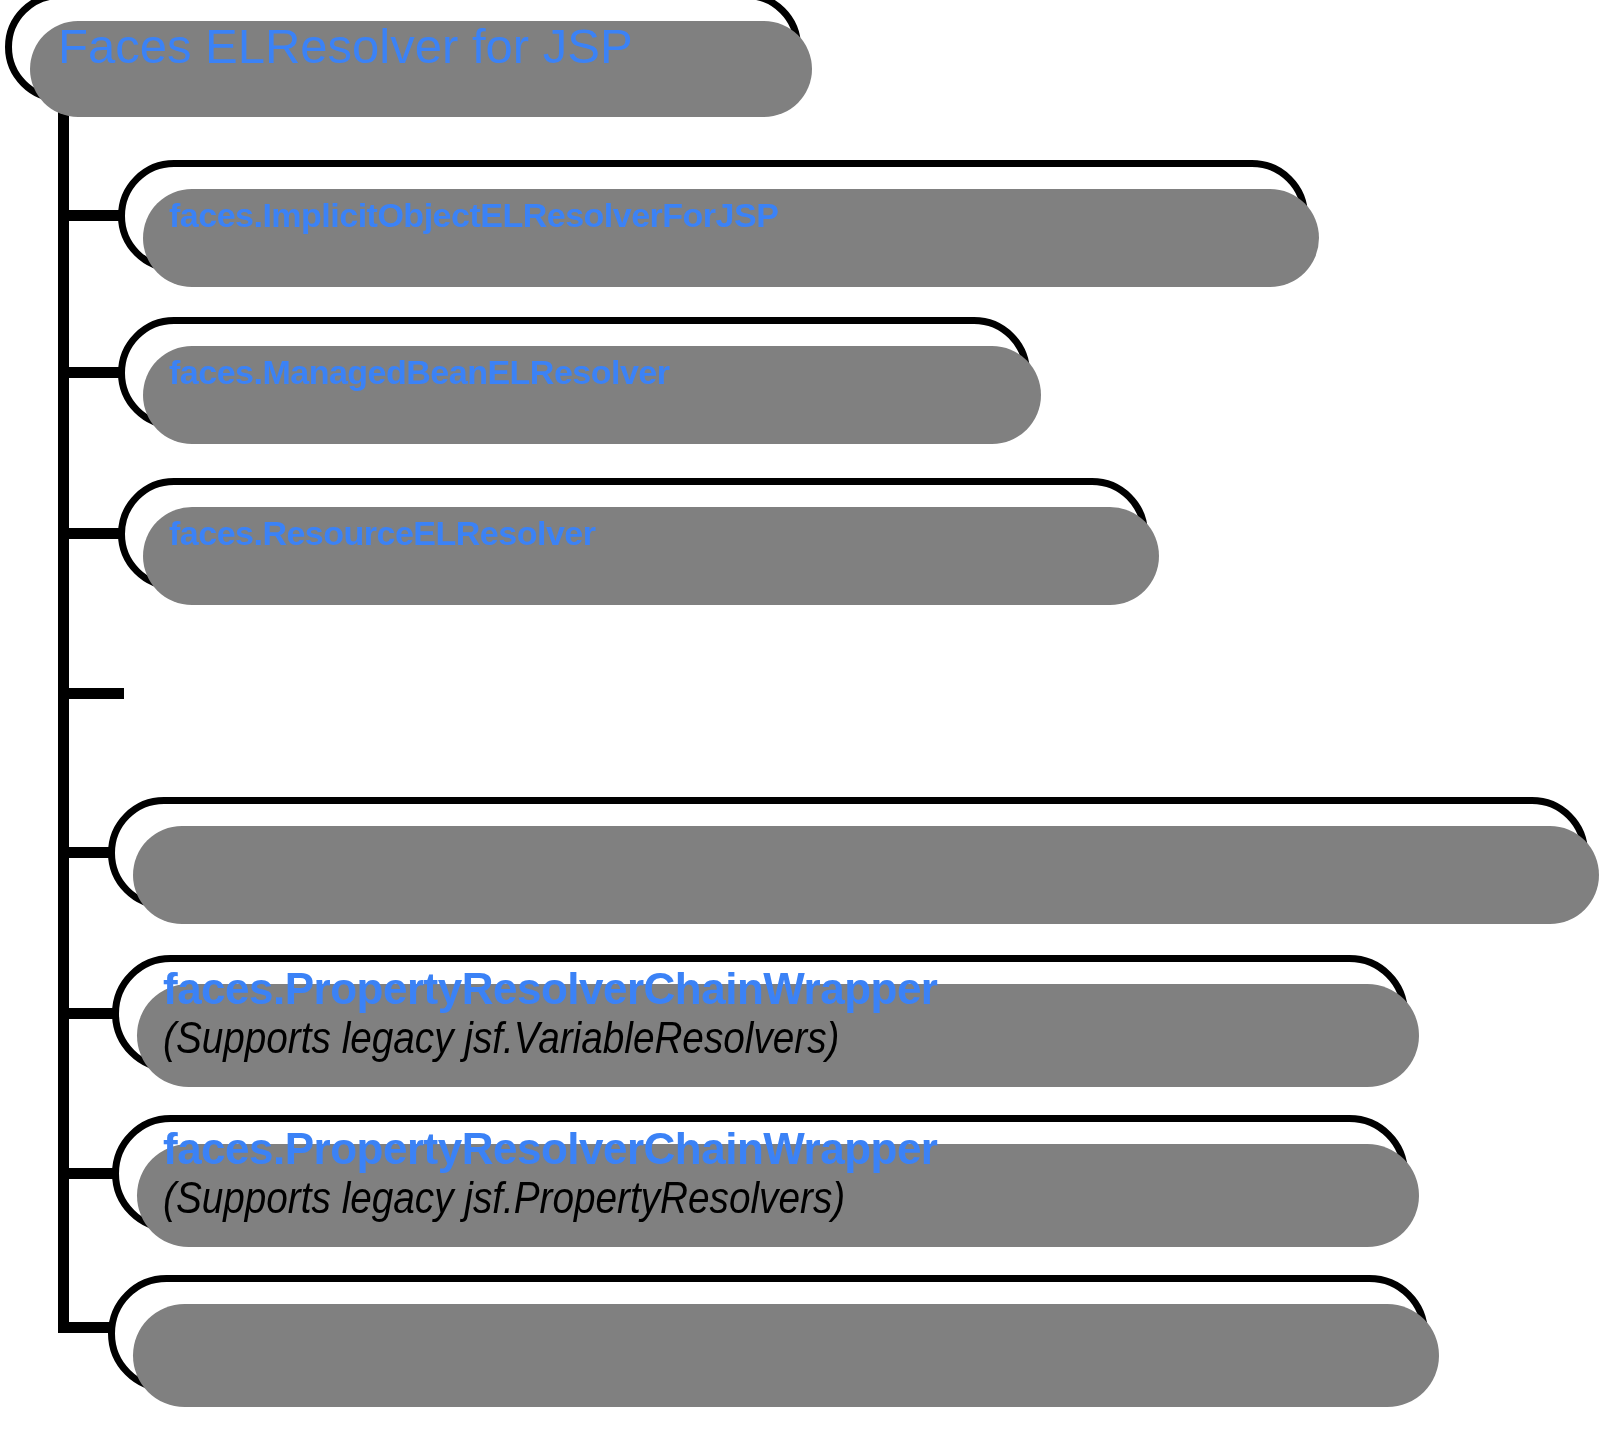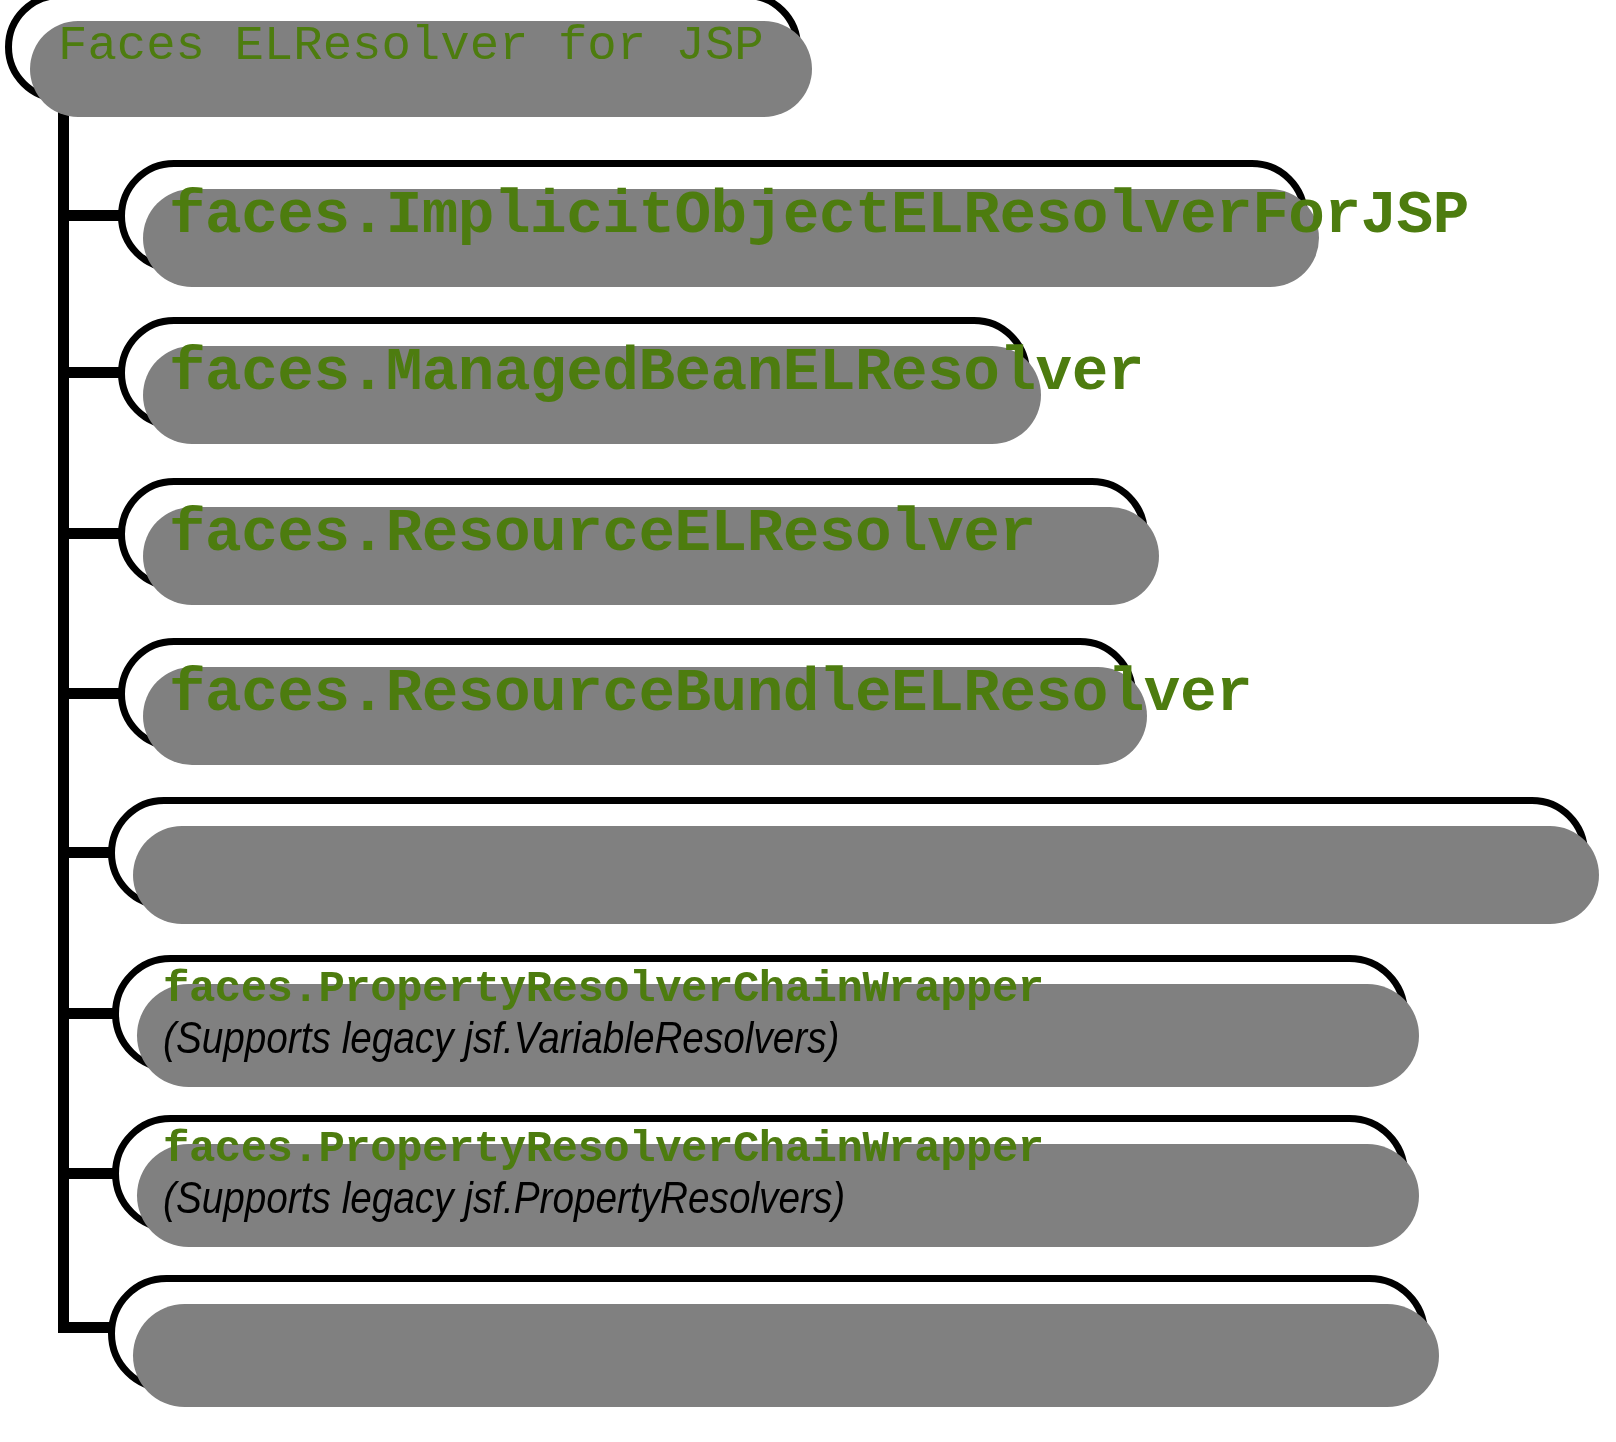--- a/index.html
+++ b/index.html
@@ -53,22 +53,22 @@
   }
   .node .content {
     position: relative;
     z-index: 2;
     padding-left: 44px;
     padding-right: 20px;
     line-height: 1.05;
   }
 
   .label-mono {
-    font-family: Liberation Mono, monospace;
-    color: #4d7c0f;
+    font-family: Liberation Sans, sans-serif;
+    color: #3b82f6;
     white-space: nowrap;
   }
   .label-mono.regular { font-weight: 400; }
   .label-mono.bold    { font-weight: 700; }
 
   .label-italic {
     font-family: "Liberation Sans", sans-serif;
     font-style: italic;
     font-weight: 400;
     color: #000000;
@@ -82,21 +82,21 @@
     left: 5px;
     top: -8px;
     width: 796px;
     height: 110px;
     border-radius: 58px;
   }
   #node-root .content { padding-left: 46px; }
   #node-root .label-mono { font-size: 49px; letter-spacing: 0px; }
 
   
-  .child .label-mono { font-size: 61px; letter-spacing: -0.5px; }
+  .child .label-mono { font-size: 34px; letter-spacing: -0.5px; }
   .child .label-italic { font-size: 48px; }
 
   #node-c0 { left: 118px; top: 160px;  width: 1190px; height: 112px; }
   #node-c1 { left: 118px; top: 317px;  width: 912px;  height: 112px; }
   #node-c2 { left: 118px; top: 478px;  width: 1030px; height: 112px; }
   #node-c3 { left: 118px; top: 638px;  width: 1018px; height: 112px; }
   #node-c4 { left: 108px; top: 797px;  width: 1480px; height: 112px; }
   #node-c5 { left: 112px; top: 955px;  width: 1296px; height: 117px; }
   #node-c6 { left: 112px; top: 1115px; width: 1296px; height: 117px; }
   #node-c7 { left: 108px; top: 1275px; width: 1320px; height: 117px; }
@@ -142,26 +142,20 @@
     </div>
   </div>
 
   <div class="node child" id="node-c1">
     <div class="shadow"></div>
     <div class="content">
       <div class="label-mono bold">faces.ManagedBeanELResolver</div>
     </div>
   </div>
 
-  <div class="node child" id="node-c3">
-    <div class="shadow"></div>
-    <div class="content">
-      <div class="label-mono bold">faces.ResourceBundleELResolver</div>
-    </div>
-  </div>
 
   <div class="node child" id="node-c4">
     <div class="shadow"></div>
   </div>
 
   <div class="node child" id="node-c5">
     <div class="shadow"></div>
     <div class="content">
       <div class="label-mono bold">faces.PropertyResolverChainWrapper</div>
       <div class="label-italic">(Supports legacy jsf.VariableResolvers)</div>

